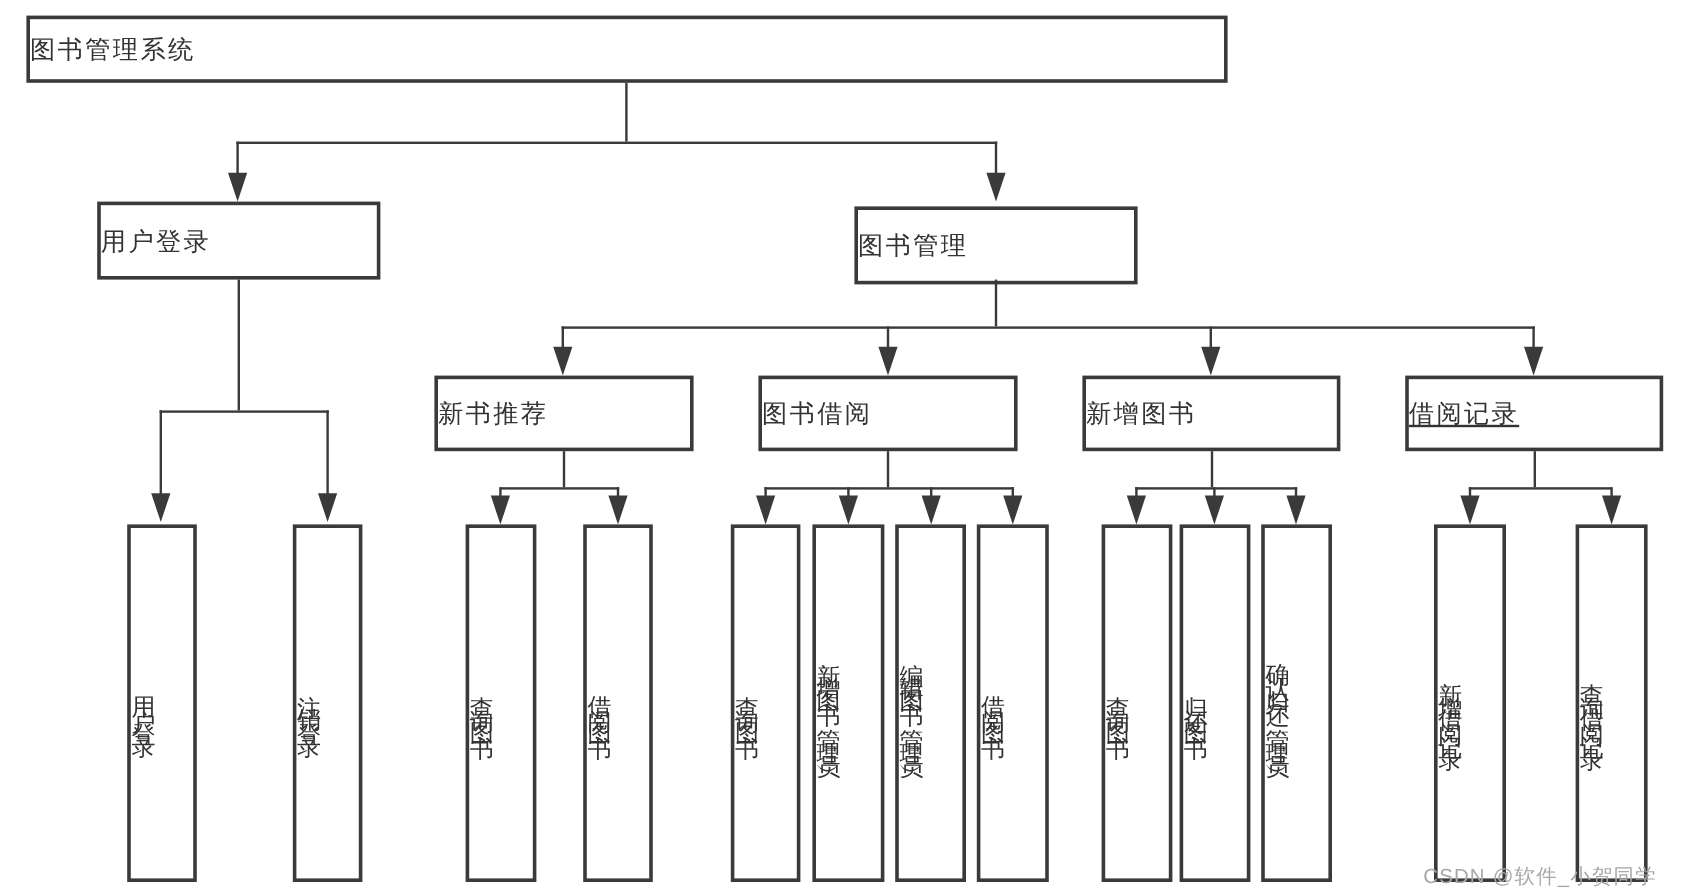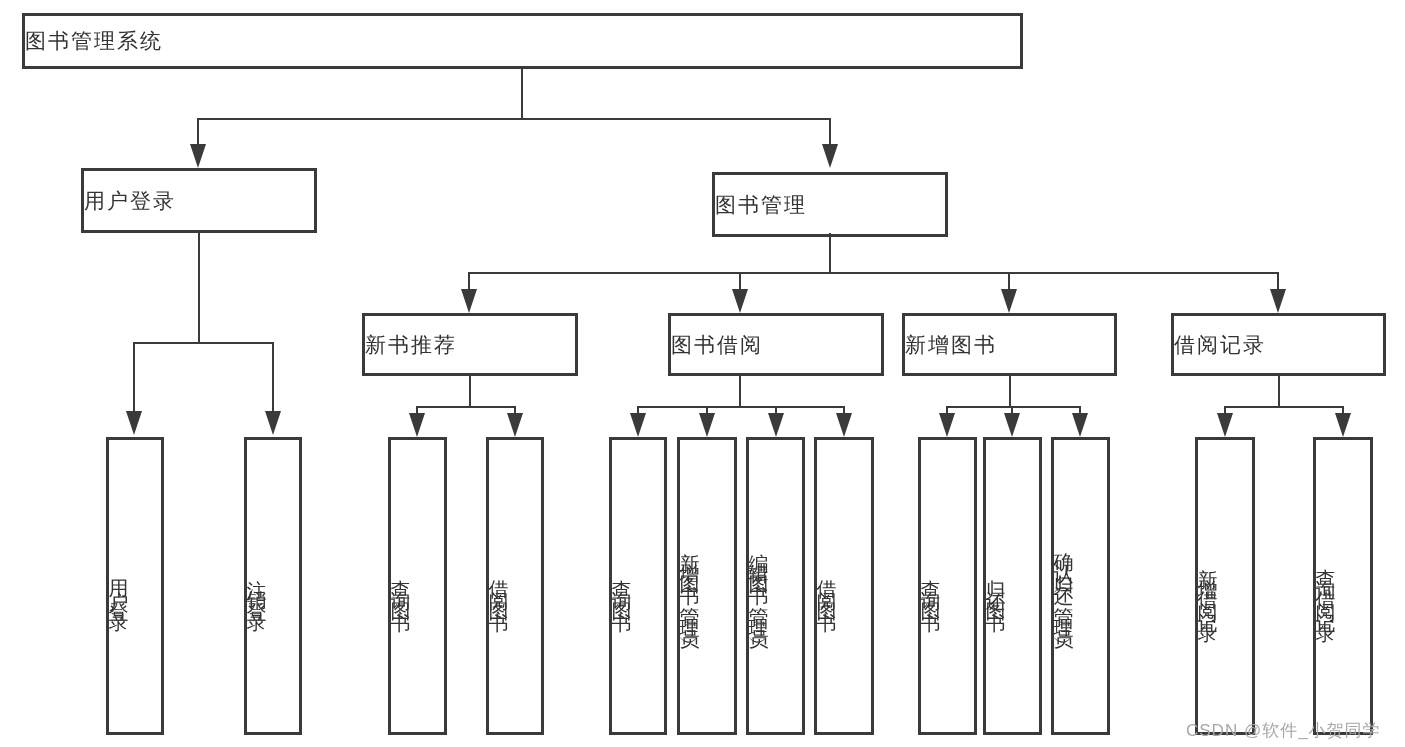--- a/index.html
+++ b/index.html
@@ -74,27 +74,27 @@
   <div class="vl" style="left:739px;top:272px;height:19px;"></div>
   <div class="ar" style="left:732px;top:289px;"></div>
   <div class="vl" style="left:1008px;top:272px;height:19px;"></div>
   <div class="ar" style="left:1001px;top:289px;"></div>
   <div class="vl" style="left:1277px;top:272px;height:19px;"></div>
   <div class="ar" style="left:1270px;top:289px;"></div>
 
   <div class="bx" style="left:362px;top:313px;width:216px;height:63px;">
     <span>新书推荐</span>
   </div>
-  <div class="bx" style="left:668px;top:313px;width:216px;height:63px;">
+  <div class="bx" style="left:632px;top:313px;width:216px;height:63px;">
     <span>图书借阅</span>
   </div>
   <div class="bx" style="left:902px;top:313px;width:215px;height:63px;">
     <span>新增图书</span>
   </div>
-  <div class="bx" style="left:1171px;top:313px;width:215px;height:63px;">
+  <div class="bx" style="left:1171px;top:313px;width:215px;height:63px;text-decoration:underline;">
     <span>借阅记录</span>
   </div>
 
   <div class="vl" style="left:469px;top:376px;height:30px;"></div>
   <div class="hl" style="left:417px;top:406px;width:99px;"></div>
   <div class="vl" style="left:416px;top:406px;height:9px;"></div>
   <div class="ar" style="left:409px;top:413px;"></div>
   <div class="vl" style="left:514px;top:406px;height:9px;"></div>
   <div class="ar" style="left:507px;top:413px;"></div>
 

